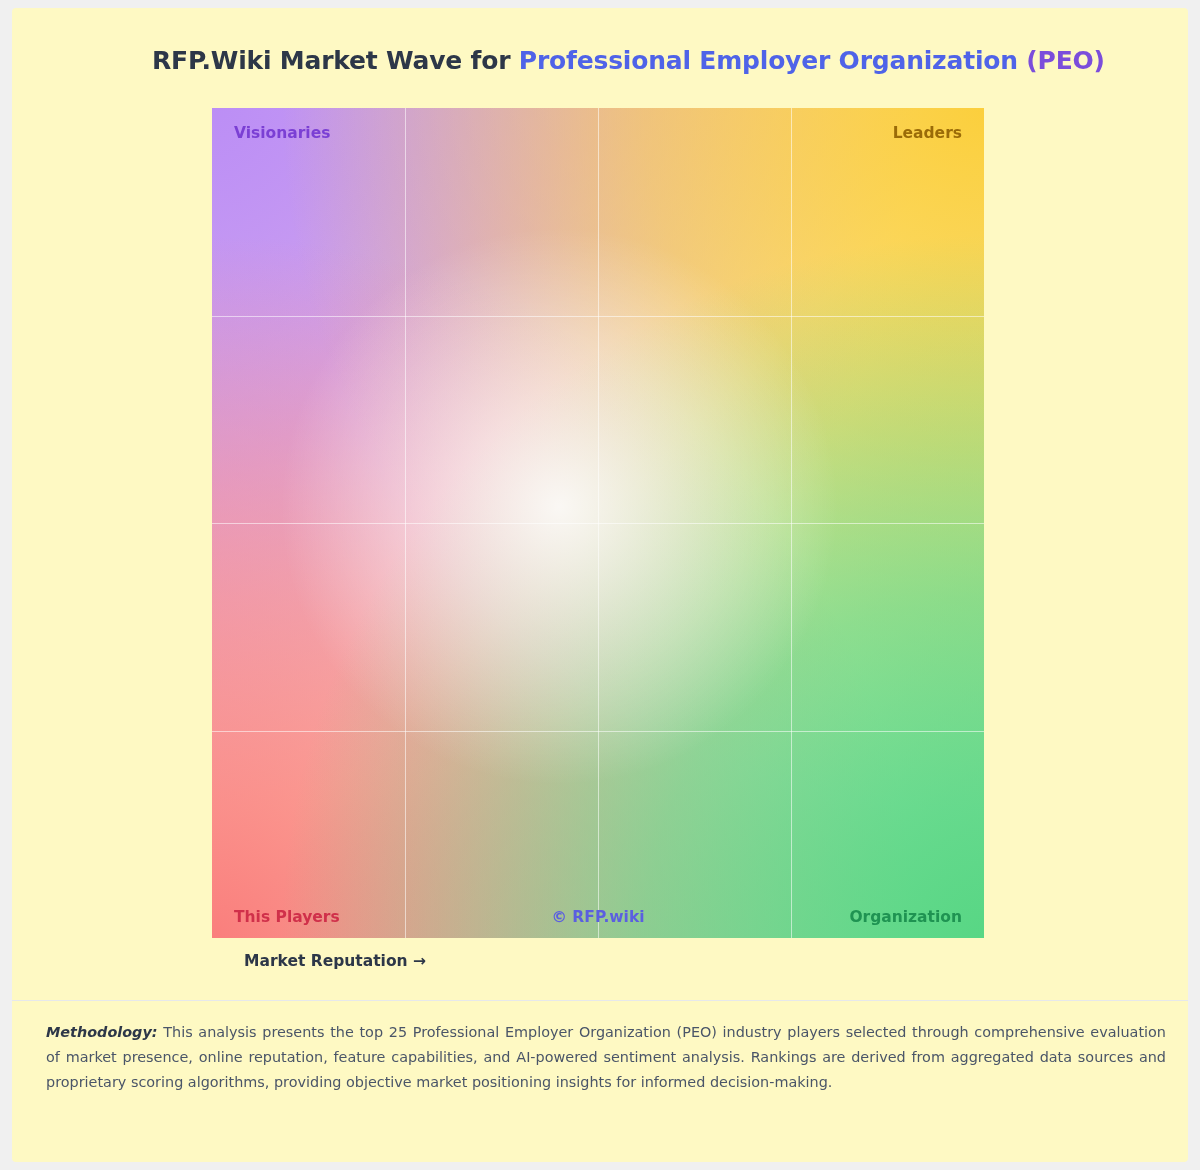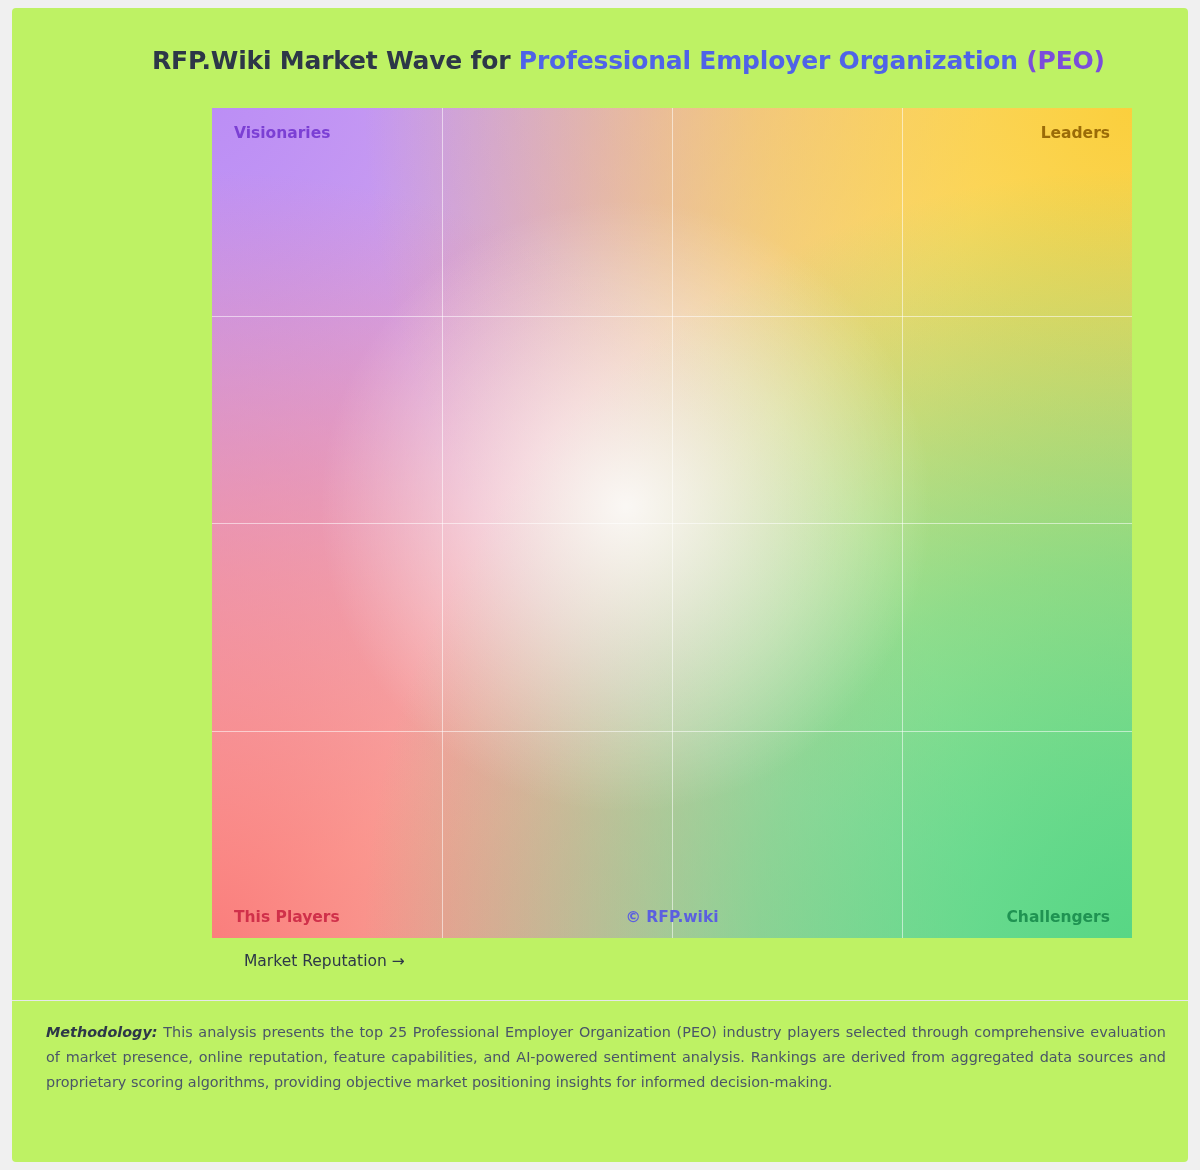--- a/index.html
+++ b/index.html
@@ -12,21 +12,21 @@
     height: 1170px;
     font-family: "DejaVu Sans", "Liberation Sans", sans-serif;
     overflow: hidden;
   }
   .page {
     position: absolute;
     left: 12px;
     top: 8px;
     width: 1176px;
     height: 1154px;
-    background: #bef264;
+    background: #fef9c3;
     border-radius: 4px;
   }
 
   
   .title {
     position: absolute;
     left: 140px;
     top: 38px;
     font-size: 25px;
     font-weight: 700;
@@ -46,21 +46,21 @@
     position: absolute;
     left: 140px;
     top: 88px;
     width: 900px;
     height: 860px;
   }
   .plot {
     position: absolute;
     left: 60px;
     top: 12px;
-    width: 920px;
+    width: 772px;
     height: 830px;
   }
   .quad-bg {
     position: absolute;
     inset: 0;
     overflow: hidden;
   }
   
   .quad-bg .g {
     position: absolute;
@@ -159,21 +159,21 @@
     font-size: 15.5px;
     font-weight: 700;
     color: #2d3748;
     white-space: nowrap;
   }
   .x-axis-title {
     position: absolute;
     left: 92px;
     top: 856px;
     font-size: 15.5px;
-    font-weight: 400;
+    font-weight: 700;
     color: #2d3748;
     white-space: nowrap;
   }
 
   
   .divider {
     position: absolute;
     left: 0;
     right: 0;
     top: 992px;
@@ -223,21 +223,21 @@
       <div class="grid-v" style="left:25%"></div>
       <div class="grid-v" style="left:50%"></div>
       <div class="grid-v" style="left:75%"></div>
       <div class="grid-h" style="top:25%"></div>
       <div class="grid-h" style="top:50%"></div>
       <div class="grid-h" style="top:75%"></div>
 
       <div class="quad-label ql-vis">Visionaries</div>
       <div class="quad-label ql-lead">Leaders</div>
       <div class="quad-label ql-niche">This Players</div>
-      <div class="quad-label ql-chal">Challengers</div>
+      <div class="quad-label ql-chal">Organization</div>
 
       <div class="watermark">© RFP.wiki</div>
 
     </div>
   </div>
 
   <div class="divider"></div>
 
   <div class="methodology">
     <b>Methodology:</b><span> This analysis presents the top 25 Professional Employer Organization (PEO) industry players selected through comprehensive evaluation of market presence, online reputation, feature capabilities, and AI-powered sentiment analysis. Rankings are derived from aggregated data sources and proprietary scoring algorithms, providing objective market positioning insights for informed decision-making.</span>

